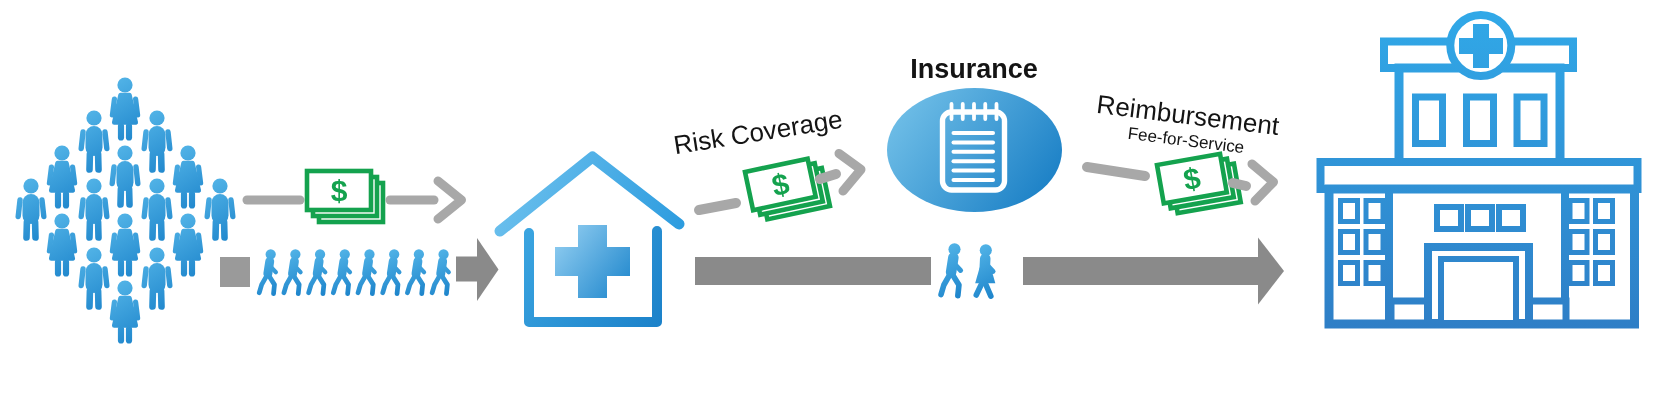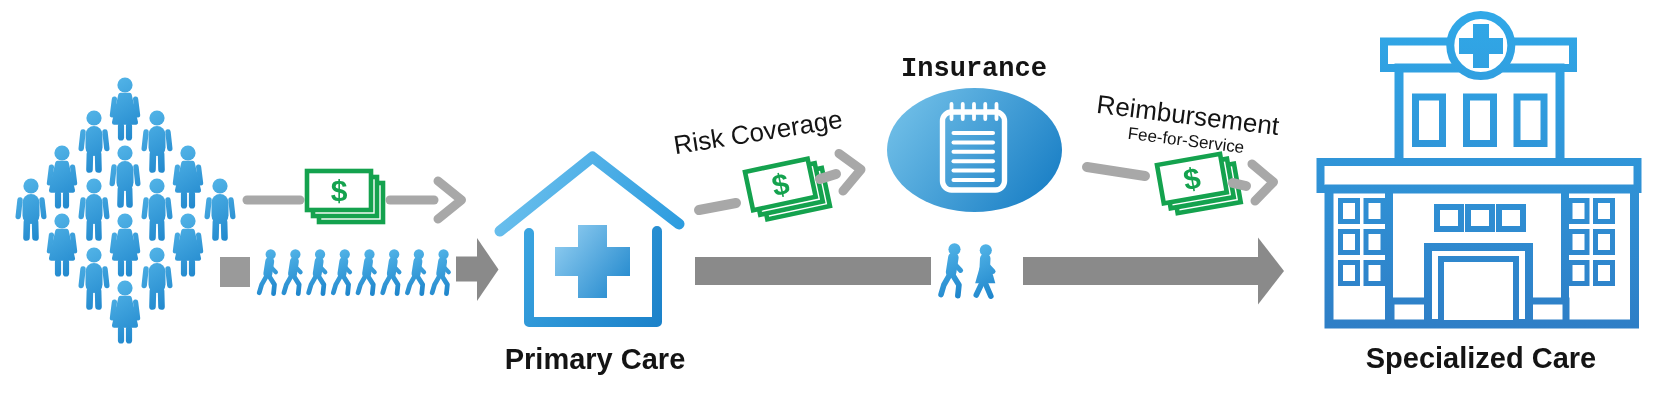--- a/index.html
+++ b/index.html
@@ -13,21 +13,21 @@
   }
   html,body{margin:0;padding:0;background:#ffffff;}
   .stage{position:relative;width:1673px;height:418px;background:#fff;overflow:hidden;
          font-family:"Liberation Sans",sans-serif;}
   .stage svg{position:absolute;left:0;top:0;}
   .label{position:absolute;color:var(--c-ink);white-space:nowrap;line-height:1;
          font-family:"Liberation Sans",sans-serif;}
   .lbl-center{text-align:center;}
   #lbl-premiums{left:240px;top:138px;width:200px;font-size:27px;font-weight:400;letter-spacing:.5px;}
   #lbl-risk{left:658px;top:119px;width:200px;font-size:26px;font-weight:400;transform:rotate(-9deg);}
-  #lbl-insurance{left:874px;top:56px;width:200px;font-size:27px;font-weight:700;font-family:Liberation Mono, monospace;}
+  #lbl-insurance{left:874px;top:56px;width:200px;font-size:27px;font-weight:700;}
   #lbl-reimb{left:1088px;top:102px;width:200px;font-size:26px;font-weight:400;transform:rotate(7deg);}
   #lbl-fee{left:1086px;top:132px;width:200px;font-size:17px;font-weight:400;transform:rotate(7deg);}
   #lbl-primary{left:495px;top:345px;width:200px;font-size:29px;font-weight:700;}
   #lbl-specialized{left:1361px;top:344px;width:240px;font-size:29px;font-weight:700;}
 </style>
 </head>
 <body>
 
 <div class="stage">
 
@@ -233,16 +233,14 @@
       <rect x="1428" y="247" width="101" height="76" stroke-width="8"></rect>
       <rect x="1441" y="259" width="75" height="64" stroke-width="6"></rect>
     </g>
   </g>
 </svg>
 
 <div class="label lbl-center" id="lbl-risk">Risk Coverage</div>
 <div class="label lbl-center" id="lbl-insurance">Insurance</div>
 <div class="label lbl-center" id="lbl-reimb">Reimbursement</div>
 <div class="label lbl-center" id="lbl-fee">Fee-for-Service</div>
-<div class="label lbl-center" id="lbl-primary">Primary Care</div>
-<div class="label lbl-center" id="lbl-specialized">Specialized Care</div>
 
 </div>
 
 </body></html>

